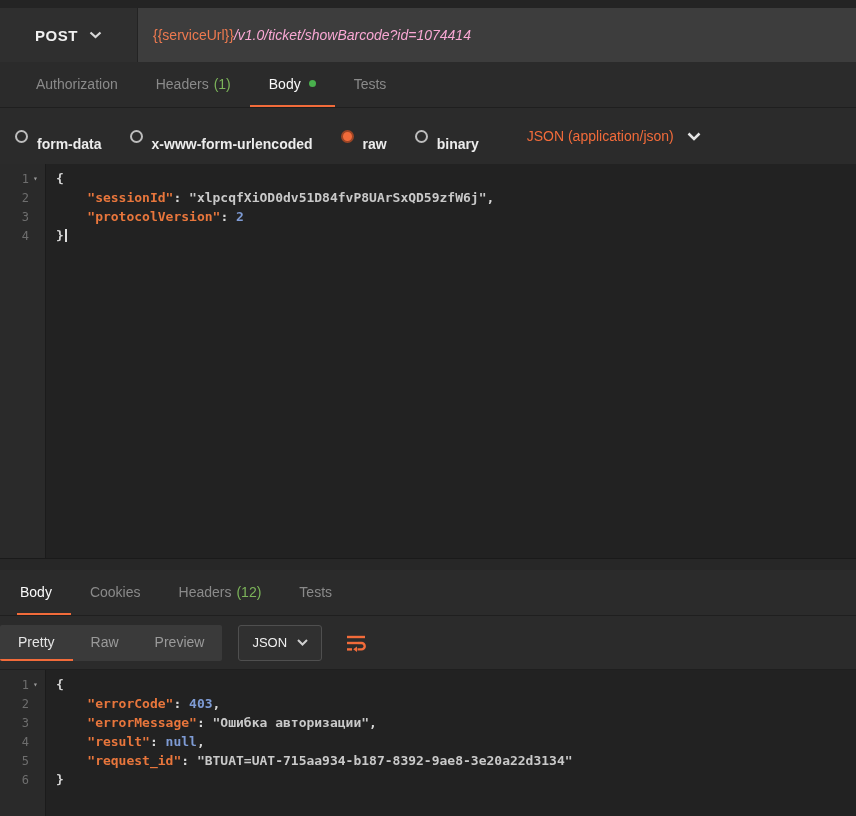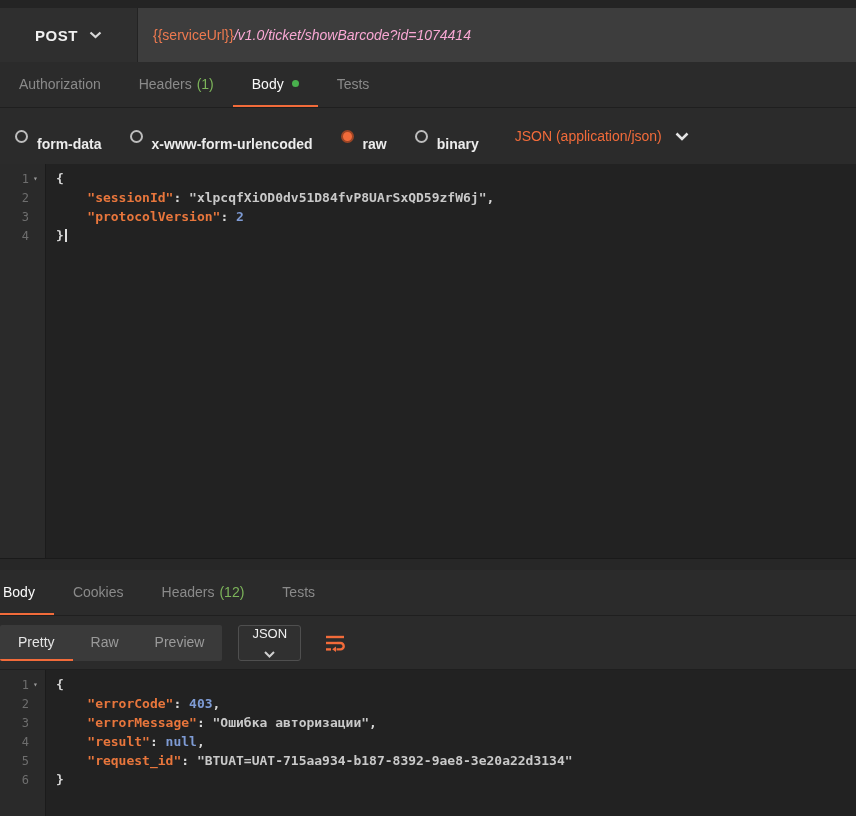--- a/index.html
+++ b/index.html
@@ -28,34 +28,34 @@
   
   .url-row{height:54px;flex:none;display:flex;background:var(--bg-bar);}
   .method{width:138px;flex:none;background:var(--bg-method);display:flex;align-items:center;justify-content:center;gap:11px;border-right:1px solid #232323;cursor:pointer;}
   .method-label{color:#f0f0f0;font-size:15px;font-weight:bold;letter-spacing:.5px;}
   .chev{display:flex;align-items:center;color:#d8d8d8;}
   .url-field{flex:1;display:flex;align-items:center;padding-left:15px;font-size:14px;cursor:text;}
   .url-prefix{color:var(--url-var);}
   .url-rest{color:#f9a8d4;font-style:italic;}
 
   
-  .tabs{flex:none;height:46px;display:flex;align-items:stretch;background:var(--bg-panel);border-bottom:1px solid #1f1f1f;}
+  .tabs{flex:none;height:46px;display:flex;align-items:stretch;background:var(--bg-panel);border-bottom:1px solid #1f1f1f;padding-left:17px;}
   .tab{display:flex;align-items:center;padding:0 19px;font-size:14px;color:var(--tab-dim);border-bottom:2px solid transparent;cursor:pointer;white-space:nowrap;}
   .tab.active{color:#fafafa;border-bottom-color:var(--accent);}
   .tab .count{color:var(--green);margin-left:5px;}
   .tab .dot{width:7px;height:7px;border-radius:50%;background:var(--dot-green);margin-left:8px;flex:none;}
   .resp-tabs .tab:first-child{padding-left:3px;}
 
   
   .options-row{flex:none;height:56px;display:flex;align-items:center;background:var(--bg-panel);padding-left:15px;gap:28px;}
   .mode{display:flex;align-items:center;gap:9px;cursor:pointer;}
   .mode-label{color:#ececec;font-size:14px;font-weight:bold;margin-top:16px;}
   .radio{width:13px;height:13px;border-radius:50%;border:2px solid #bdbdbd;background:transparent;flex:none;}
   .radio.selected{background:var(--accent);border-color:rgba(0,0,0,.35);}
-  .content-type{display:flex;align-items:center;gap:13px;margin-left:8px;cursor:pointer;}
+  .content-type{display:flex;align-items:center;gap:13px;margin-left:20px;cursor:pointer;}
   .ct-label{color:var(--accent);font-size:14px;}
   .content-type .chev{color:#e4e4e4;}
 
   
   .editor{display:flex;background:var(--bg-editor);overflow:hidden;}
   .req-editor{flex:none;height:394px;}
   .resp-editor{flex:1;}
   .gutter-col{width:46px;flex:none;background:var(--bg-gutter);border-right:1px solid #1b1b1b;padding-top:5px;}
   .gutter-row{height:19px;display:flex;justify-content:flex-end;align-items:center;padding-right:3px;font-family:"DejaVu Sans Mono",monospace;font-size:12px;color:var(--gutter-num);}
   .fold{width:13px;text-align:center;font-size:8px;color:#9a9a9a;cursor:pointer;}
@@ -68,21 +68,21 @@
   .cursor{display:inline-block;width:2px;height:13px;background:#dcdcdc;vertical-align:-2px;margin-left:1px;}
 
   
   .section-gap{flex:none;height:12px;background:#272727;border-top:1px solid #1a1a1a;}
 
   
   .resp-toolbar{flex:none;height:54px;display:flex;align-items:center;background:var(--bg-panel);border-bottom:1px solid #1f1f1f;}
   .seg-group{display:flex;align-items:stretch;height:36px;background:#3a3a3a;border-radius:2px;overflow:hidden;}
   .seg{display:flex;align-items:center;padding:0 18px;font-size:14px;color:#9a9a9a;border-bottom:2px solid transparent;cursor:pointer;}
   .seg.active{color:#e5e5e5;border-bottom-color:var(--accent);}
-  .format-dd{display:flex;align-items:center;gap:10px;height:36px;padding:0 13px;margin-left:16px;background:#303030;border:1px solid #4f4f4f;border-radius:3px;cursor:pointer;flex-direction:column;}
+  .format-dd{display:flex;align-items:center;gap:10px;height:36px;padding:0 13px;margin-left:16px;background:#303030;border:1px solid #4f4f4f;border-radius:3px;cursor:pointer;}
   .format-label{color:#f0f0f0;font-size:13px;}
   .format-dd .chev{color:#cfcfcf;}
   .wrap-btn{width:36px;height:36px;margin-left:16px;display:flex;align-items:center;justify-content:center;color:var(--accent);cursor:pointer;}
 </style>
 </head>
 <body>
 
 <div class="app">
 
   <div class="url-row">

